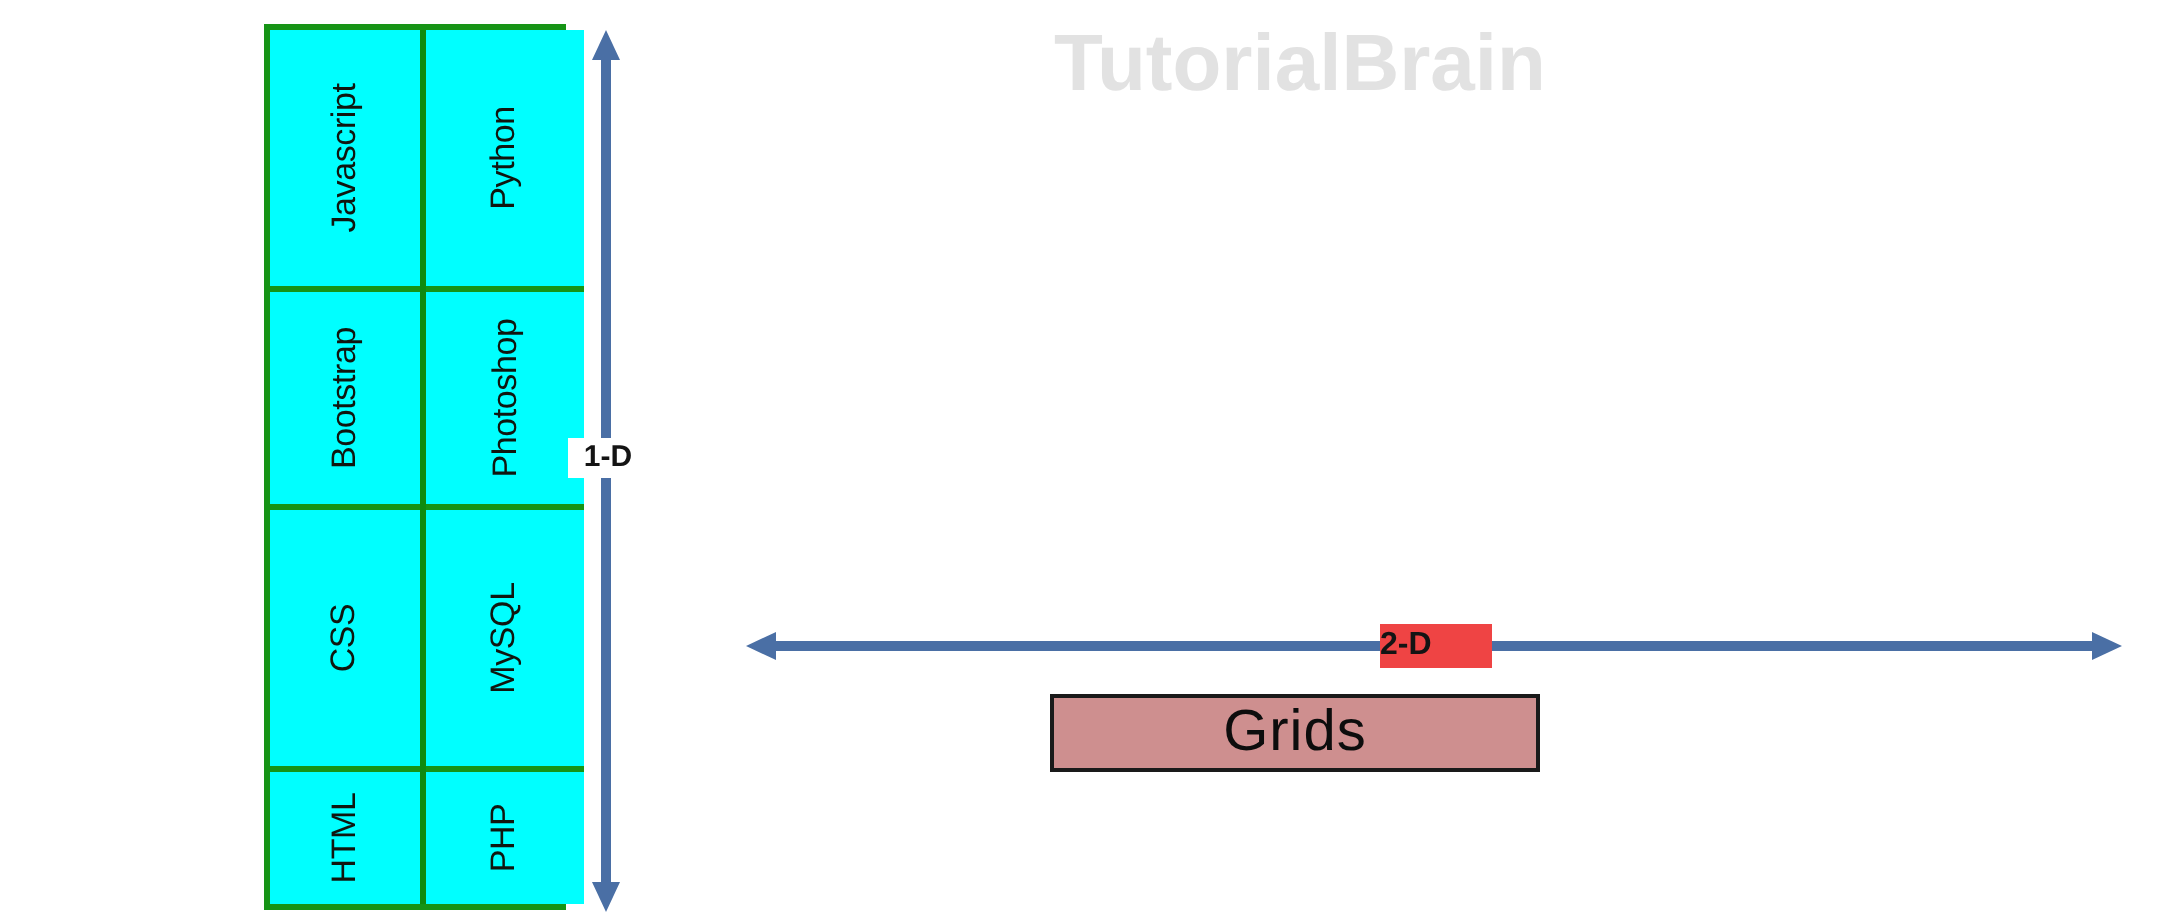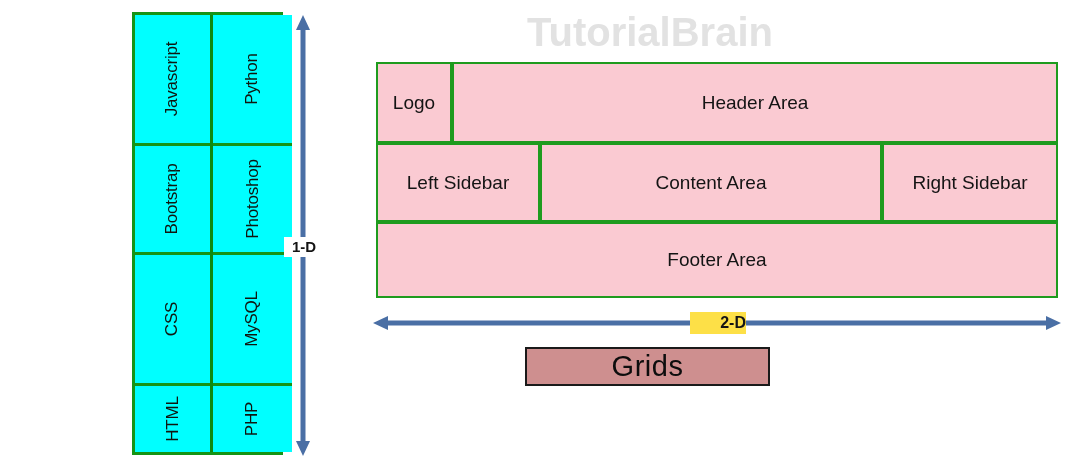--- a/index.html
+++ b/index.html
@@ -107,21 +107,21 @@
   .vert-arrow {
     position: absolute;
     left: 288px;
     top: 14px;
     width: 30px;
     height: 443px;
   }
   .arrow-label-v {
     position: absolute;
     left: 284px;
-    top: 237px;
+    top: 219px;
     width: 40px;
     text-align: center;
     font-family: "Liberation Sans", sans-serif;
     font-size: 15px;
     font-weight: bold;
     color: #141414;
     background: #ffffff;
     line-height: 20px;
   }
 
@@ -164,26 +164,26 @@
     left: 372px;
     top: 310px;
     width: 690px;
     height: 26px;
   }
   .arrow-label-h {
     position: absolute;
     left: 690px;
     top: 312px;
     width: 56px;
-    text-align: right;
+    text-align: left;
     font-family: "Liberation Sans", sans-serif;
     font-size: 16px;
     font-weight: bold;
     color: #141414;
-    background: #fde047;
+    background: #ef4444;
     line-height: 22px;
   }
 
   
   .grids-box {
     position: absolute;
     left: 525px;
     top: 347px;
     width: 245px;
     height: 39px;
@@ -246,38 +246,20 @@
 
   <div class="vert-arrow">
     <svg width="30" height="443" viewBox="0 0 30 443" xmlns="http://www.w3.org/2000/svg">
       <line x1="15" y1="12" x2="15" y2="431" stroke="#4A6FA5" stroke-width="5"></line>
       <polygon points="15,1 8,16 22,16" fill="#4A6FA5"></polygon>
       <polygon points="15,442 8,427 22,427" fill="#4A6FA5"></polygon>
     </svg>
   </div>
   <div class="arrow-label-v">1-D</div>
 
-  <div class="grid-wrap">
-
-    <div class="grid-row r1">
-      <div class="grid-cell cell-logo">Logo</div>
-      <div class="grid-cell cell-header">Header Area</div>
-    </div>
-
-    <div class="grid-row r2">
-      <div class="grid-cell cell-leftbar">Left Sidebar</div>
-      <div class="grid-cell cell-content">Content Area</div>
-      <div class="grid-cell cell-rightbar">Right Sidebar</div>
-    </div>
-
-    <div class="grid-row r3">
-      <div class="grid-cell cell-footer">Footer Area</div>
-    </div>
-
-  </div>
 
   <div class="horz-arrow">
     <svg width="690" height="26" viewBox="0 0 690 26" xmlns="http://www.w3.org/2000/svg">
       <line x1="12" y1="13" x2="678" y2="13" stroke="#4A6FA5" stroke-width="5"></line>
       <polygon points="1,13 16,6 16,20" fill="#4A6FA5"></polygon>
       <polygon points="689,13 674,6 674,20" fill="#4A6FA5"></polygon>
     </svg>
   </div>
   <div class="arrow-label-h">2-D</div>
 

